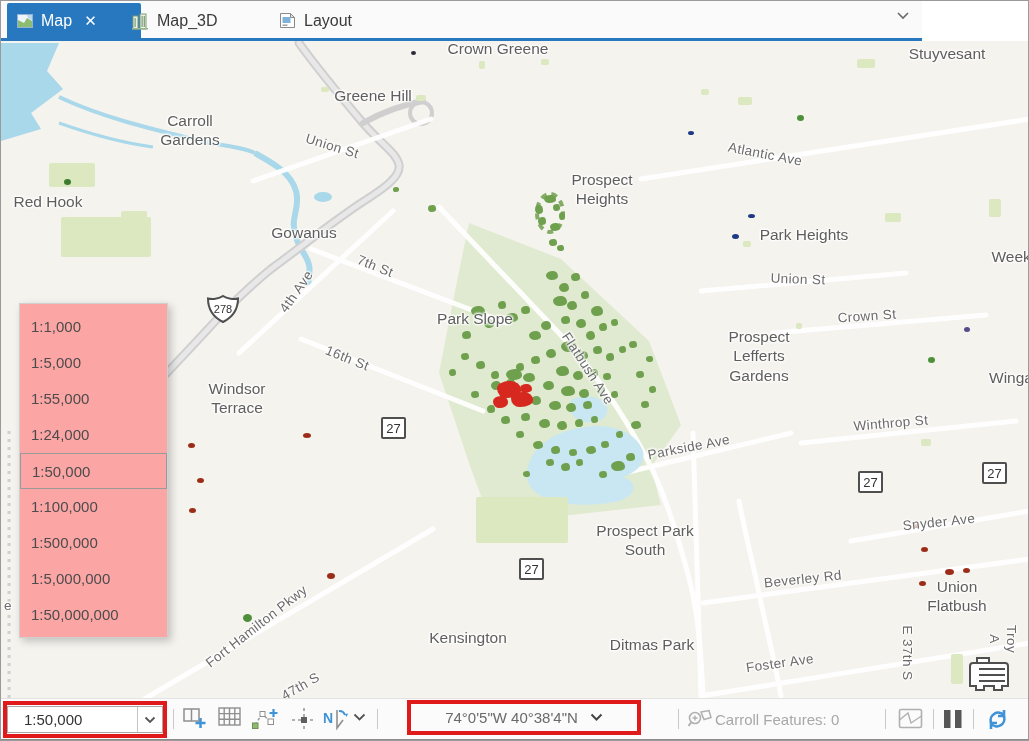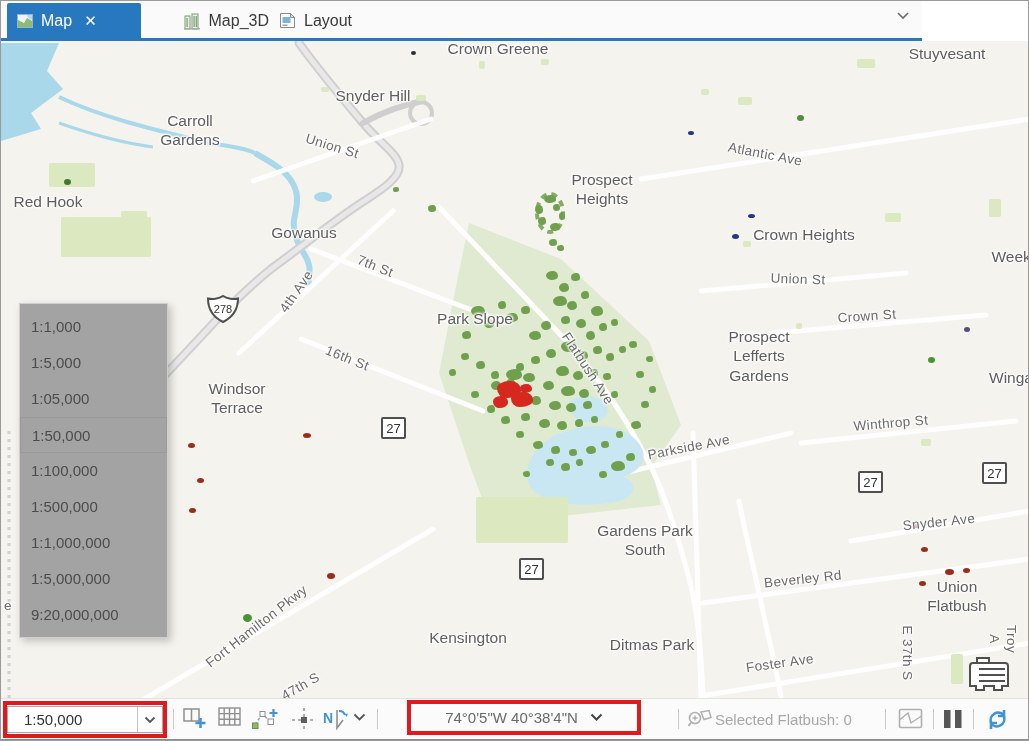--- a/index.html
+++ b/index.html
@@ -26,21 +26,21 @@
   .street{font-size:13.5px;color:#6b6b6b;letter-spacing:.4px;}
   .patch{position:absolute;background:#dbe8c0;border-radius:2px;}
   .tree{position:absolute;background:#6fa04e;border-radius:60% 40% 55% 45% / 50% 60% 40% 55%;}
   .redblob{position:absolute;background:#d6281e;border-radius:55% 45% 60% 40% / 45% 55% 45% 60%;}
   .dot{position:absolute;border-radius:50%;}
   .shield-box{position:absolute;width:25px;height:22px;background:#fff;border:2px solid #4f4f4f;border-radius:2px;
     display:flex;align-items:center;justify-content:center;font-size:13px;color:#333;box-sizing:border-box;}
   .shield-us{position:absolute;width:34px;height:30px;}
   #bldg-icon{position:absolute;}
   
-  #scale-popup{position:absolute;left:18px;top:262px;width:147px;background:#a3a3a3;border:1px solid #cfcfcf;
+  #scale-popup{position:absolute;left:18px;top:262px;width:147px;background:#fca5a5;border:1px solid #cfcfcf;
     box-shadow:3px 3px 8px rgba(0,0,0,.22);padding:5px 0 4px 0;z-index:30;}
   .scale-item{height:36px;line-height:36px;padding-left:11px;font-size:15px;color:#4c4c4c;box-sizing:border-box;}
   .scale-item.selected{border:1px solid #9a9a9a;}
   
   #statusbar{position:absolute;left:0;top:697px;width:1029px;height:44px;background:#fbfbfb;border-top:1px solid #e3e3e3;border-bottom:3px solid #8c8c8c;box-sizing:border-box;}
   .redbox{position:absolute;border:4px solid #e01a1a;box-sizing:border-box;z-index:40;display:flex;align-items:center;}
   #scale-redbox{left:2px;top:2px;width:164px;height:37px;}
   #scale-combo{display:flex;align-items:center;width:100%;height:27px;background:#fff;border:1px solid #a8a8a8;box-sizing:border-box;}
   #scale-combo .val{flex:1;padding-left:16px;font-size:15px;color:#333;}
   #scale-combo .dd{width:24px;height:100%;border-left:1px solid #c4c4c4;display:flex;align-items:center;justify-content:center;}
@@ -59,21 +59,21 @@
     <span>
       <svg width="16" height="14" viewBox="0 0 16 14">
           <rect x="0.5" y="0.5" width="15" height="13" fill="#eef4fa" stroke="#8fb4d6"></rect>
           <path d="M1,13 L1,6 L7,9 L10,4 L15,7 L15,13 Z" fill="#8cbb72"></path>
           <path d="M10,1 L15,1 L15,6 L11,4 Z" fill="#bcd7ec"></path>
         </svg>
     </span>
     <span class="tlabel">Map</span>
     <span class="close">✕</span>
   </div>
-  <div class="tab" style="left:138px;width:120px;justify-content:flex-end;">
+  <div class="tab" style="left:120px;width:120px;">
     <span>
       <svg width="18" height="18" viewBox="0 0 18 18">
           <rect x="2" y="4" width="5" height="13" fill="#e9f0e4" stroke="#7d9a77"></rect>
           <rect x="9" y="2" width="6" height="15" fill="#e9f0e4" stroke="#7d9a77"></rect>
           <rect x="10.5" y="4" width="1.2" height="11" fill="#7d9a77"></rect>
           <rect x="12.7" y="4" width="1.2" height="11" fill="#7d9a77"></rect>
           <rect x="3.5" y="6" width="1.2" height="9" fill="#7d9a77"></rect>
           <rect x="1" y="16" width="16" height="1.5" fill="#9ab894"></rect>
         </svg>
     </span>
@@ -283,35 +283,35 @@
           </svg>
         </span>
         <div class="shield-box" style="left: 380px; top: 416px;">27</div>
         <div class="shield-box" style="left: 518px; top: 557px;">27</div>
         <div class="shield-box" style="left: 857px; top: 470px;">27</div>
         <div class="shield-box" style="left: 981px; top: 461px;">27</div>
       </div>
     <div id="labels-layer">
         <div class="map-label place" style="left: 497px; top: 48px; transform: translate(-50%, -50%) rotate(0deg);">Crown Greene</div>
         <div class="map-label place" style="left: 946px; top: 53px; transform: translate(-50%, -50%) rotate(0deg);">Stuyvesant</div>
-        <div class="map-label place" style="left: 372px; top: 95px; transform: translate(-50%, -50%) rotate(0deg);">Snyder Hill</div>
+        <div class="map-label place" style="left: 372px; top: 95px; transform: translate(-50%, -50%) rotate(0deg);">Greene Hill</div>
         <div class="map-label place" style="left: 189px; top: 129px; transform: translate(-50%, -50%) rotate(0deg);">Carroll
 Gardens</div>
         <div class="map-label place" style="left: 47px; top: 201px; transform: translate(-50%, -50%) rotate(0deg);">Red Hook</div>
         <div class="map-label place" style="left: 303px; top: 232px; transform: translate(-50%, -50%) rotate(0deg);">Gowanus</div>
         <div class="map-label place" style="left: 601px; top: 188px; transform: translate(-50%, -50%) rotate(0deg);">Prospect
 Heights</div>
-        <div class="map-label place" style="left: 803px; top: 234px; transform: translate(-50%, -50%) rotate(0deg);">Crown Heights</div>
+        <div class="map-label place" style="left: 803px; top: 234px; transform: translate(-50%, -50%) rotate(0deg);">Park Heights</div>
         <div class="map-label place" style="left: 474px; top: 318px; transform: translate(-50%, -50%) rotate(0deg);">Park Slope</div>
         <div class="map-label place" style="left: 758px; top: 355px; transform: translate(-50%, -50%) rotate(0deg);">Prospect
 Lefferts
 Gardens</div>
         <div class="map-label place" style="left: 236px; top: 397px; transform: translate(-50%, -50%) rotate(0deg);">Windsor
 Terrace</div>
-        <div class="map-label place" style="left: 644px; top: 539px; transform: translate(-50%, -50%) rotate(0deg);">Gardens Park
+        <div class="map-label place" style="left: 644px; top: 539px; transform: translate(-50%, -50%) rotate(0deg);">Prospect Park
 South</div>
         <div class="map-label place" style="left: 956px; top: 595px; transform: translate(-50%, -50%) rotate(0deg);">Union Flatbush</div>
         <div class="map-label place" style="left: 467px; top: 637px; transform: translate(-50%, -50%) rotate(0deg);">Kensington</div>
         <div class="map-label place" style="left: 651px; top: 644px; transform: translate(-50%, -50%) rotate(0deg);">Ditmas Park</div>
         <div class="map-label place" style="left: 1014px; top: 256px; transform: translate(-50%, -50%) rotate(0deg);">Weeks</div>
         <div class="map-label place" style="left: 1010px; top: 377px; transform: translate(-50%, -50%) rotate(0deg);">Winga</div>
         <div class="map-label street" style="left: 331px; top: 146px; transform: translate(-50%, -50%) rotate(17deg);">Union St</div>
         <div class="map-label street" style="left: 764px; top: 154px; transform: translate(-50%, -50%) rotate(11deg);">Atlantic Ave</div>
         <div class="map-label street" style="left: 797px; top: 279px; transform: translate(-50%, -50%) rotate(2deg);">Union St</div>
         <div class="map-label street" style="left: 866px; top: 316px; transform: translate(-50%, -50%) rotate(-4deg);">Crown St</div>
@@ -342,27 +342,27 @@
             <path d="M14,18 h26 M14,24 h26 M14,30 h26"></path>
           </g>
         </svg>
     </span>
   </div>
 
   <div id="scale-popup">
     <div id="scale-list">
         <div class="scale-item">1:1,000</div>
         <div class="scale-item">1:5,000</div>
-        <div class="scale-item">1:05,000</div>
+        <div class="scale-item">1:55,000</div>
+        <div class="scale-item">1:24,000</div>
         <div class="scale-item selected">1:50,000</div>
         <div class="scale-item">1:100,000</div>
         <div class="scale-item">1:500,000</div>
-        <div class="scale-item">1:1,000,000</div>
         <div class="scale-item">1:5,000,000</div>
-        <div class="scale-item">9:20,000,000</div>
+        <div class="scale-item">1:50,000,000</div>
       </div>
 
   </div>
 </div>
 
 <div id="statusbar">
   <div id="scale-redbox" class="redbox">
     <div id="scale-combo">
       <span class="val">1:50,000</span>
       <span class="dd">
@@ -442,21 +442,21 @@
 
   <span class="sicon" style="left:686px;top:9px;">
     <svg width="26" height="22" viewBox="0 0 26 22">
         <circle cx="8" cy="10" r="5.5" fill="none" stroke="#b0b0b0" stroke-width="1.6"></circle>
         <path d="M8,7.5 V12.5 M5.5,10 H10.5" stroke="#b0b0b0" stroke-width="1.4"></path>
         <path d="M4,14.5 L1.5,18" stroke="#b0b0b0" stroke-width="2"></path>
         <path d="M14,4 l8,-1.5 l2,7 l-7,2 Z" fill="none" stroke="#b0b0b0" stroke-width="1.5"></path>
       </svg>
   </span>
   <span id="sel-feat">
-    <span>Selected Flatbush:</span>
+    <span>Carroll Features:</span>
     <span>0</span>
   </span>
 
   <div class="vsep" style="left:884px;"></div>
 
   <span class="sicon" style="left:897px;top:9px;">
     <svg width="25" height="21" viewBox="0 0 25 21">
         <rect x="1.5" y="1.5" width="22" height="18" rx="1.5" fill="none" stroke="#b0b0b0" stroke-width="1.6"></rect>
         <path d="M1.5,12 L10,5 L13,15 L23.5,8" fill="none" stroke="#b0b0b0" stroke-width="1.4"></path>
       </svg>

